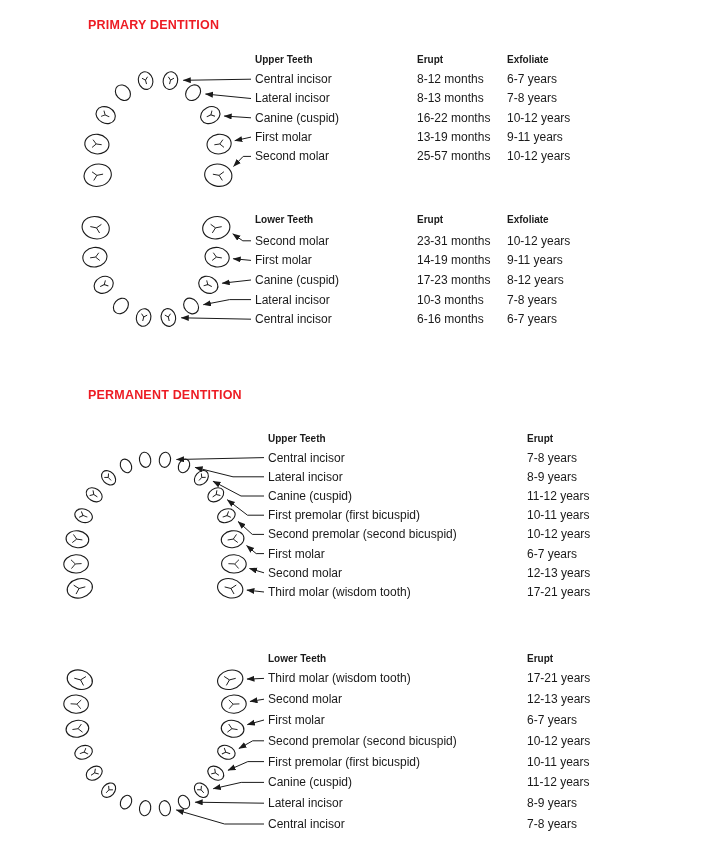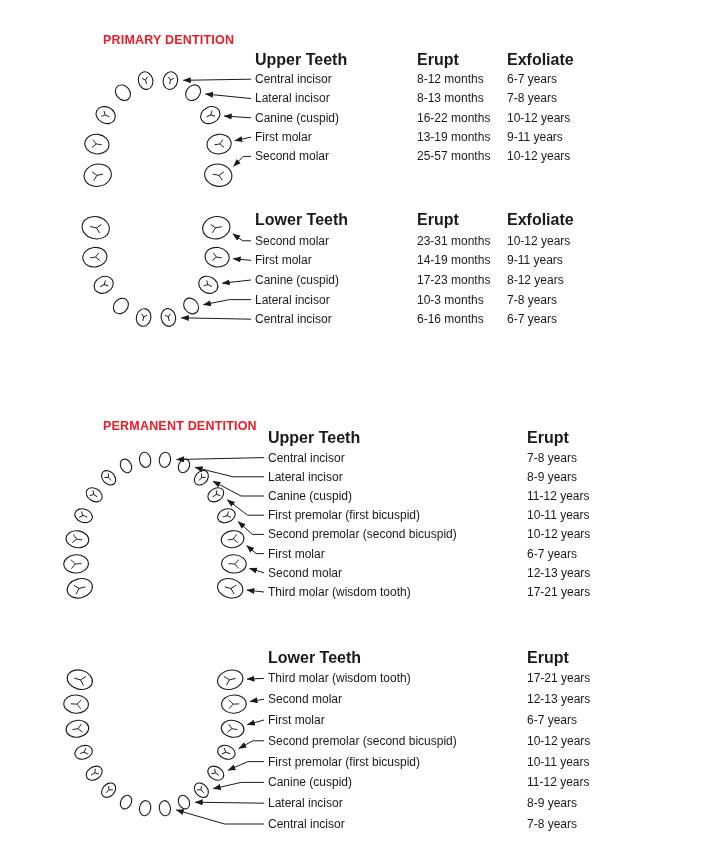--- a/index.html
+++ b/index.html
@@ -1,25 +1,25 @@
 <!DOCTYPE html>
 <html style="--heading_red: #ed1c24; --ink: #1a1a1a;"><head>
 <meta charset="utf-8">
 <style>
   html,body{margin:0;padding:0;background:#fff;}
   .page{position:relative;width:727px;height:850px;background:#fff;
         font-family:"Liberation Sans",sans-serif;overflow:hidden;}
-  .section-title{position:absolute;left:88px;margin:15px;font-size:12.5px;
+  .section-title{position:absolute;left:88px;margin:0;font-size:12.5px;
         font-weight:700;letter-spacing:.2px;color:var(--heading_red,#ed1c24);}
   #title-primary{top:18px;}
-  #title-permanent{top:404px;}
+  #title-permanent{top:388px;}
   .tbl{position:absolute;color:var(--ink,#1a1a1a);}
   .row{display:flex;align-items:center;font-size:12px;}
   .row span{display:block;white-space:nowrap;}
-  .row.head span{font-weight:700;font-size:16px;}
+  .row.head span{font-weight:700;font-size:10px;}
   .c-name{width:143px;}
   .c-erupt{width:90px;padding-left:19px;}
   .permanent-tbl .c-name{width:240px;}
   #tbl-pu{left:255px;top:50px;}
   #tbl-pu .row{height:19.3px;}
   #tbl-pu .row.head{height:19.5px;}
   #tbl-pl{left:255px;top:208px;}
   #tbl-pl .row{height:19.6px;}
   #tbl-pl .row.head{height:23px;}
   #tbl-pmu{left:268px;top:428px;}

